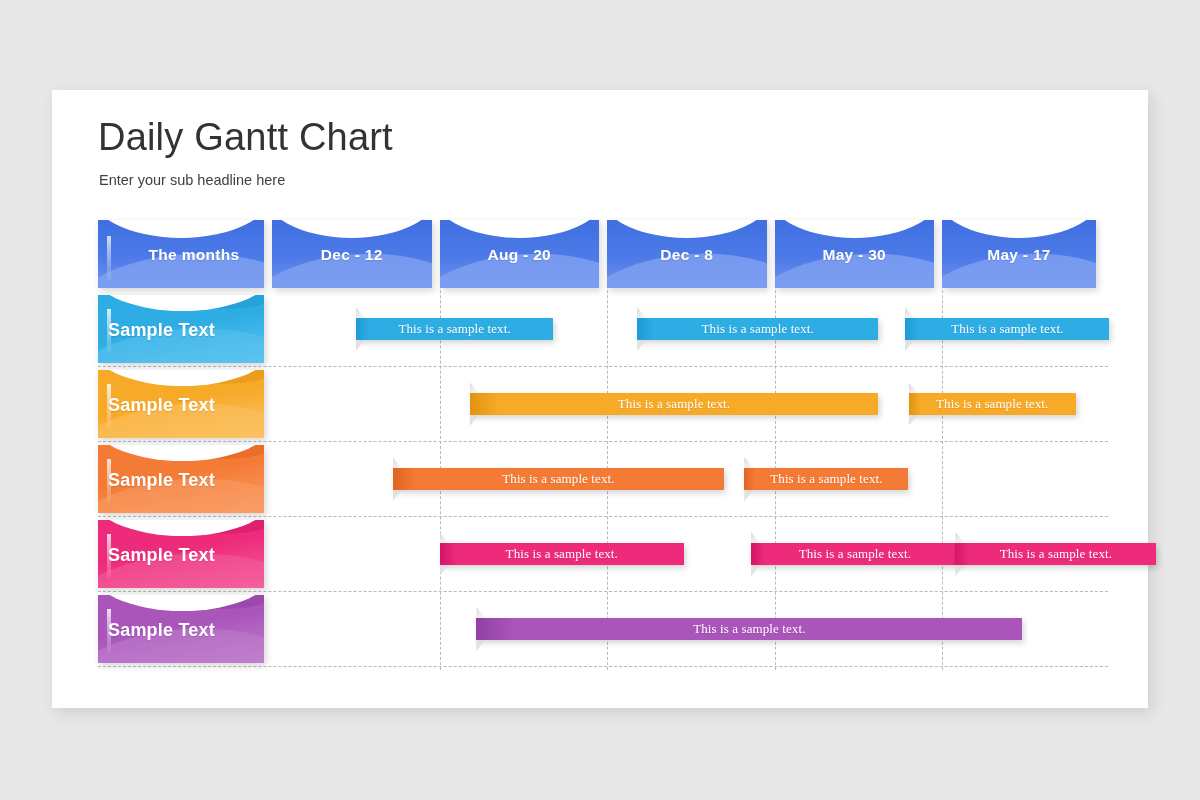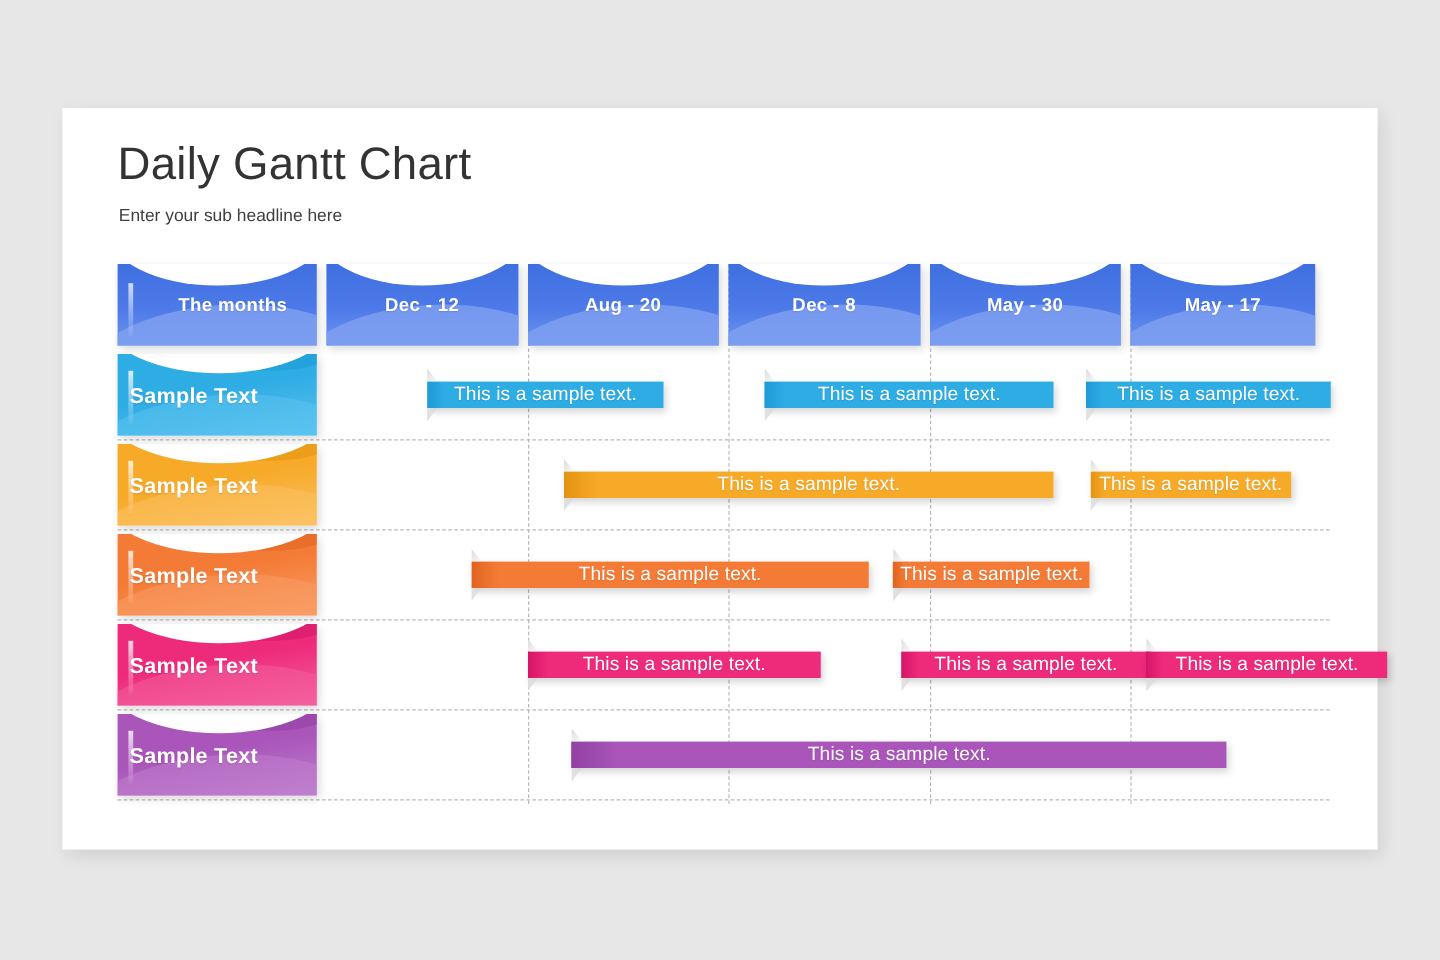--- a/index.html
+++ b/index.html
@@ -207,25 +207,26 @@
   .taskbar .bar-body {
     position: absolute;
     inset: 0;
     display: flex;
     align-items: center;
     justify-content: center;
     box-shadow: 2px 3px 6px rgba(0,0,0,0.17);
   }
   .taskbar .bar-text {
     color: #ffffff;
-    font-size: 16px;
+    font-size: 13px;
     font-weight: 400;
     letter-spacing: 0.1px;
     white-space: nowrap;
     text-shadow: 0 1px 1px rgba(0,0,0,0.10);
+    font-family: Liberation Serif, serif;
   }
   
   .taskbar .fold-top {
     position: absolute;
     left: 0;
     top: -11px;
     width: 9px;
     height: 11px;
     background: linear-gradient(135deg,#d6d6d6 0%,#f2f2f2 70%,#ffffff 100%);
     clip-path: polygon(0 0, 100% 100%, 0 100%);

